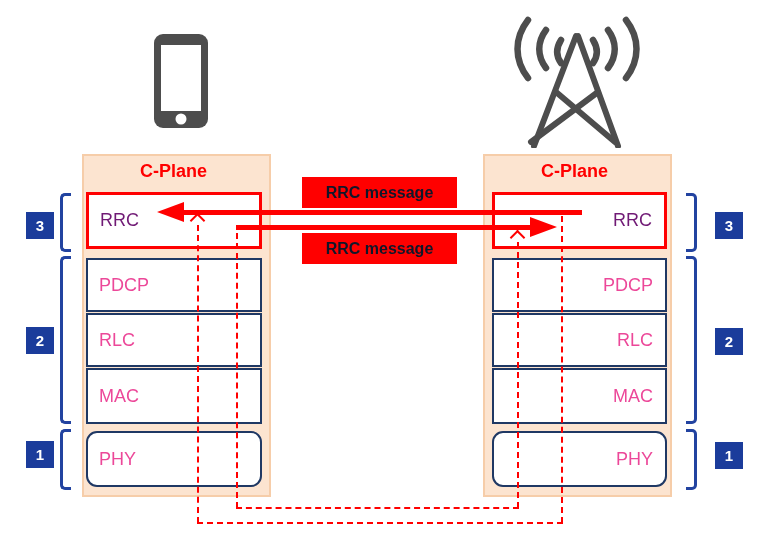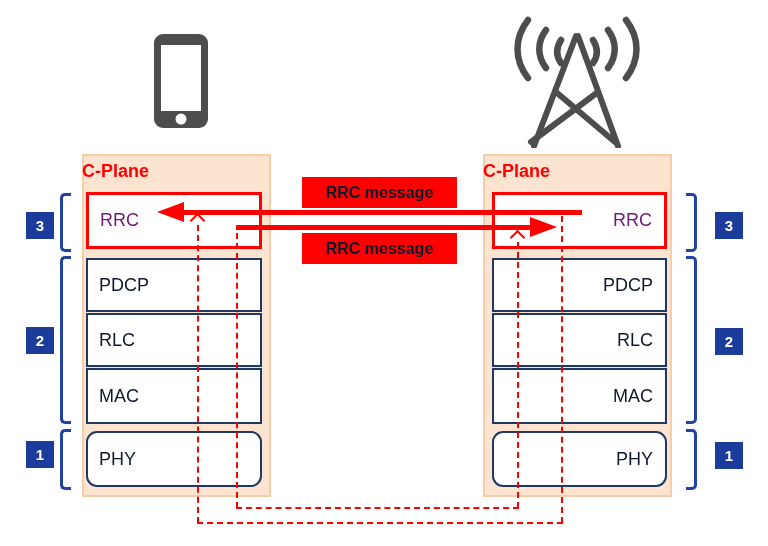--- a/index.html
+++ b/index.html
@@ -5,28 +5,28 @@
   html,body{margin:0;padding:0;background:#ffffff;}
   #canvas{
     position:relative;width:768px;height:546px;background:#ffffff;
     font-family:"Liberation Sans",sans-serif;overflow:hidden;
   }
   
   .panel{position:absolute;top:154px;width:185px;height:339px;
     background:#FCE4D0;border:2px solid #F6CDA9;}
   .panel-left{left:82px;}
   .panel-right{left:483px;}
-  .plane-title{position:absolute;top:161px;width:183px;
+  .plane-title{position:absolute;top:161px;width:183px;text-align:center;
     color:#FF0000;font-weight:bold;font-size:18px;}
   .plane-title-left{left:82px;}
   .plane-title-right{left:483px;}
   
   .layer-box{position:absolute;background:#ffffff;border:2.5px solid #1F3864;
     box-sizing:border-box;display:flex;align-items:center;
-    font-size:18px;color:#0f172a;}
+    font-size:18px;color:#ec4899;}
   .lbox{left:86px;width:176px;justify-content:flex-start;padding-left:11px;}
   .rbox{left:492px;width:175px;justify-content:flex-end;padding-right:12px;}
   .layer-red{border:3px solid #FF0000;color:#701a75;}
   .row-rrc {top:192px;height:57px;}
   .row-pdcp{top:258px;height:54px;}
   .row-rlc {top:313px;height:54px;}
   .row-mac {top:368px;height:56px;}
   .row-phy {top:431px;height:56px;border-radius:11px;}
   
   .badge{position:absolute;width:28px;height:27px;background:#1B3C9B;

